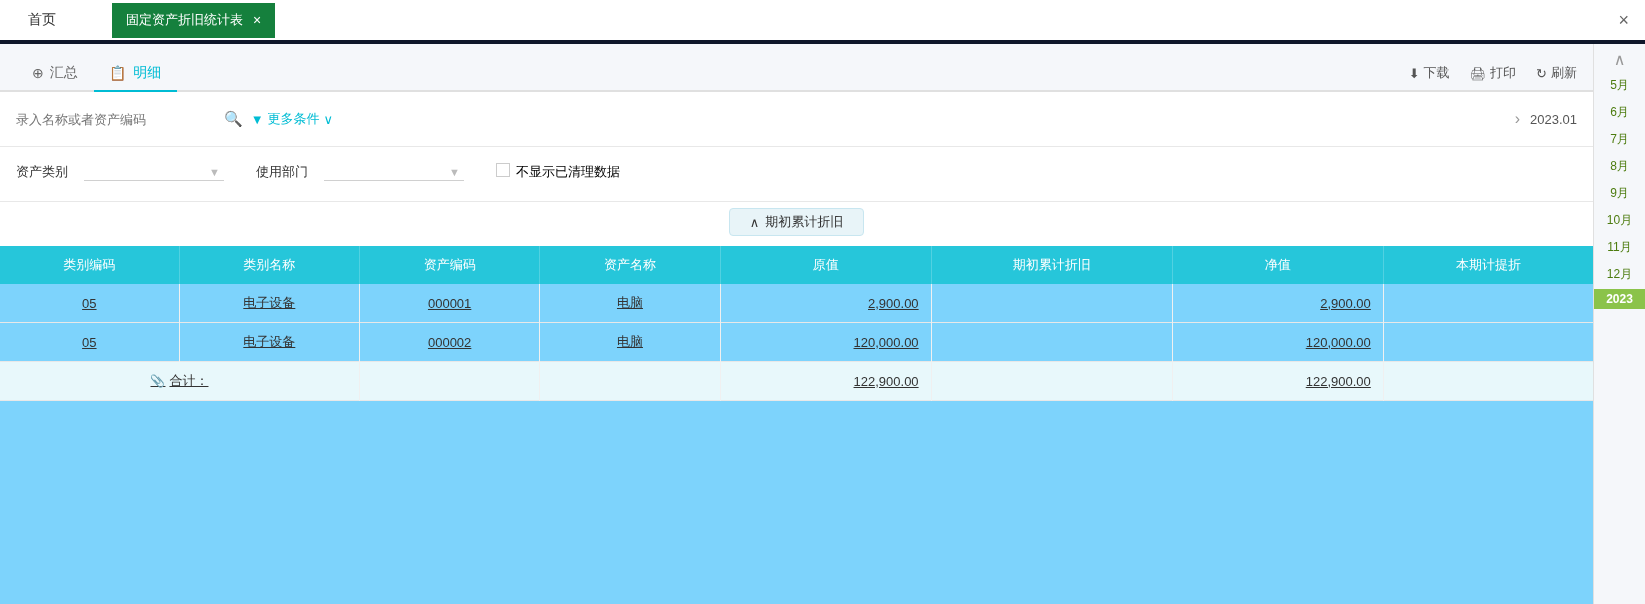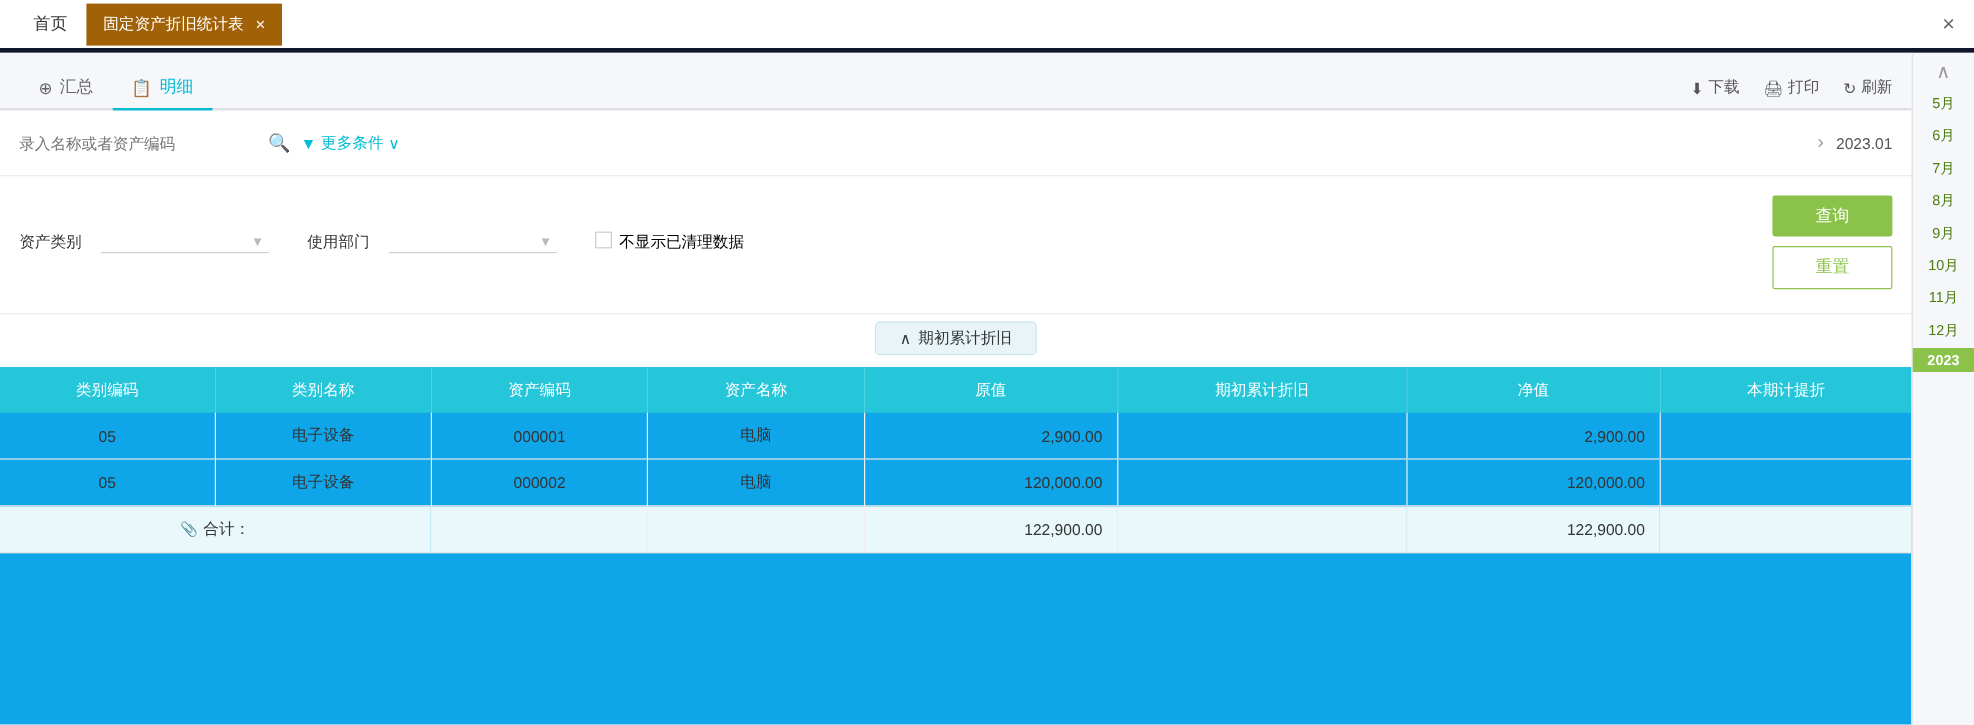--- a/index.html
+++ b/index.html
@@ -17,27 +17,28 @@
     }
     .nav-home {
       color: #333;
       font-size: 14px;
       padding: 0 12px;
       cursor: pointer;
     }
     .nav-tab {
       display: flex;
       align-items: center;
-      background: #a16207;
+      background: #15803d;
       color: #fff;
       padding: 0 14px;
       height: 35px;
       font-size: 13px;
       gap: 6px;
       cursor: pointer;
+      margin-left: 40px;
     }
     .nav-tab-close {
       color: #fff;
       font-size: 14px;
       cursor: pointer;
       margin-left: 4px;
     }
     .top-nav-close {
       margin-left: auto;
       color: #666;
@@ -248,21 +249,21 @@
       padding: 4px 20px;
       font-size: 13px;
       color: #333;
       cursor: pointer;
     }
 
     
     .table-container {
       flex: 1;
       overflow: auto;
-      background: #0ea5e9;
+      background: #7dd3fc;
     }
     table {
       width: 100%;
       border-collapse: collapse;
     }
     thead tr {
       background: #26c6da;
       color: #fff;
     }
     thead th {
@@ -276,20 +277,21 @@
     thead th:last-child { border-right: none; margin-left: 32px; }
     tbody tr {
       border-bottom: 1px solid #e8e8e8;
     }
     tbody td {
       padding: 10px 12px;
       font-size: 13px;
       color: #333;
       text-align: center;
       border-right: 1px solid #f0f0f0;
+      text-decoration: underline;
     }
     tbody td:last-child { border-right: none; }
     td.text-right { text-align: right; }
     .total-row {
       background: #e8f8fb;
     }
     .total-row td {
       font-weight: 500;
     }
     .total-label {
@@ -405,24 +407,20 @@
         <div class="filter-item">
           <span class="filter-label">使用部门</span>
           <div class="filter-select">
             <span class="filter-select-text"></span>
             <span class="filter-select-arrow">▼</span>
           </div>
         </div>
         <div class="filter-checkbox">
           <div class="checkbox-box"></div>
           <span>不显示已清理数据</span>
-        </div>
-        <div class="filter-actions">
-          <button class="btn-query">查询</button>
-          <button class="btn-reset">重置</button>
         </div>
       </div>
     </div>
 
     <div class="collapse-bar">
       <div class="collapse-btn">
         <span>∧</span>
         <span>期初累计折旧</span>
       </div>
     </div>

